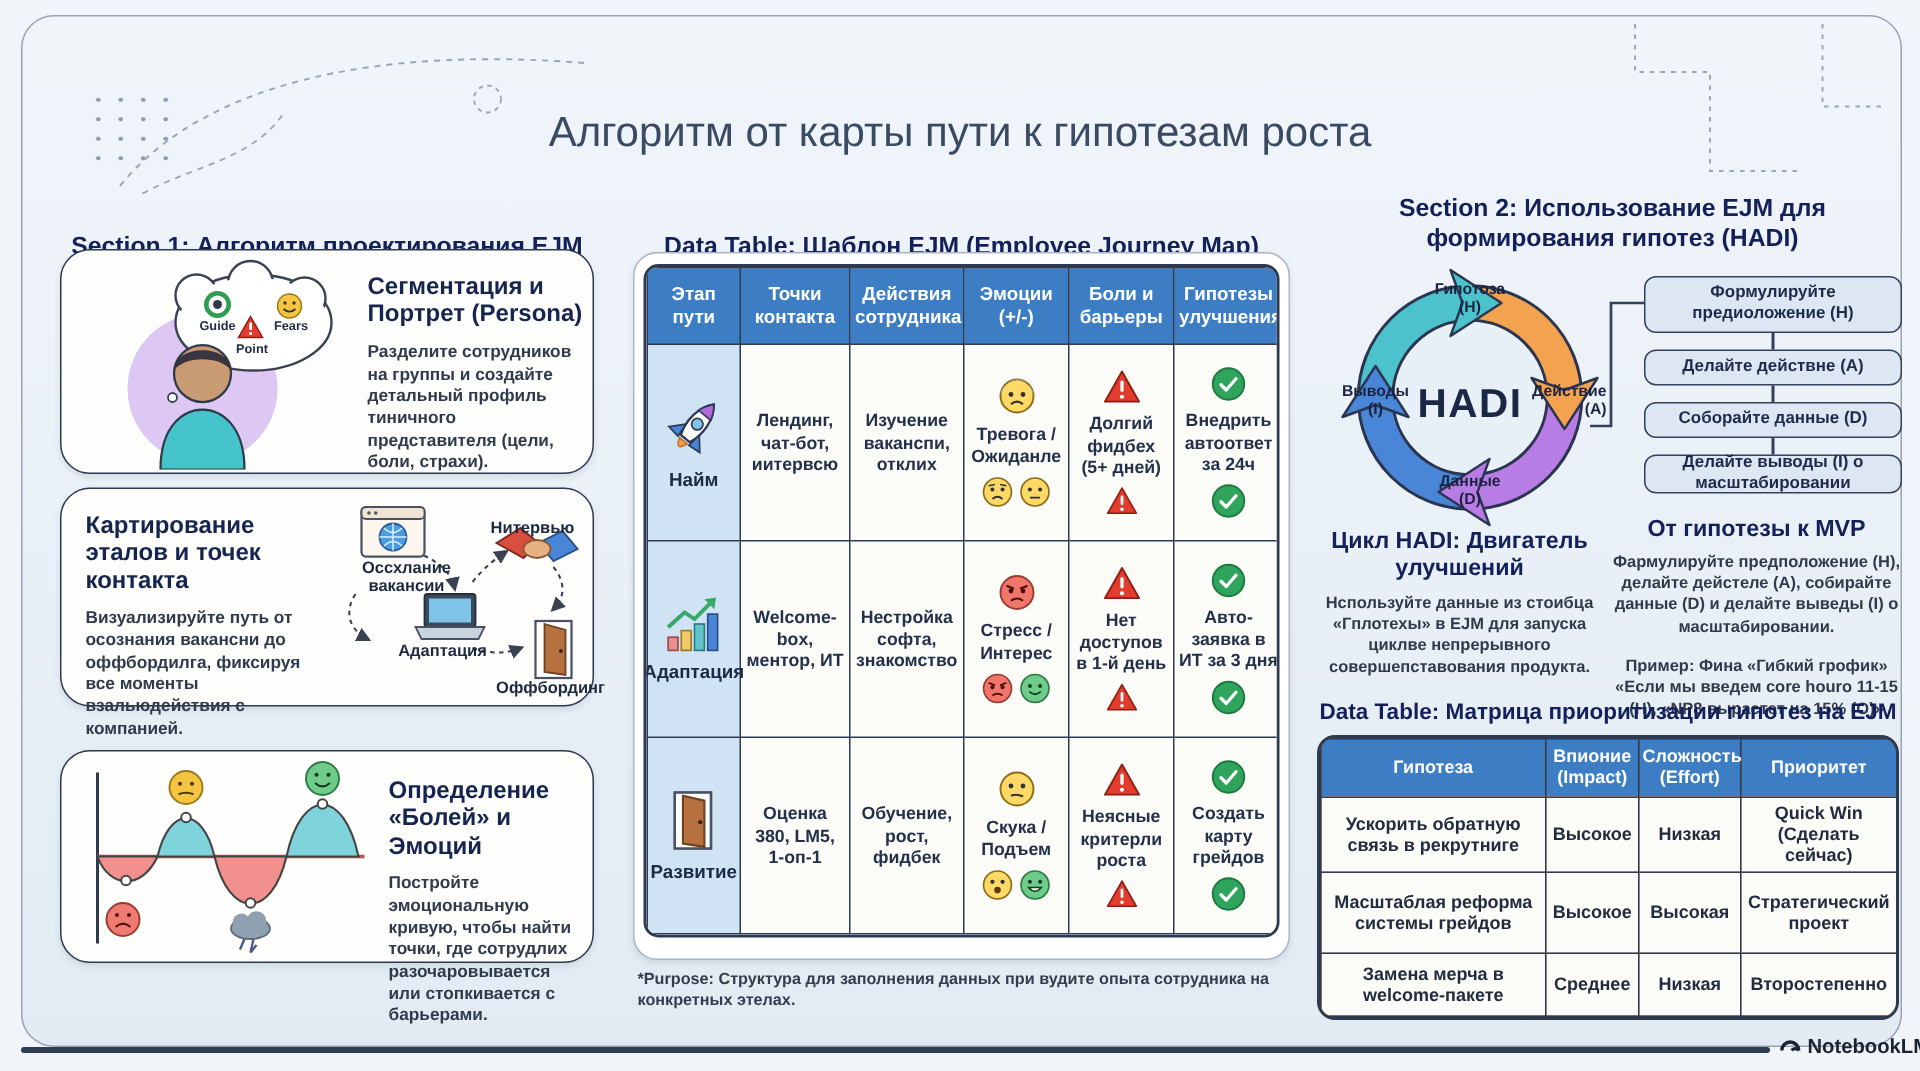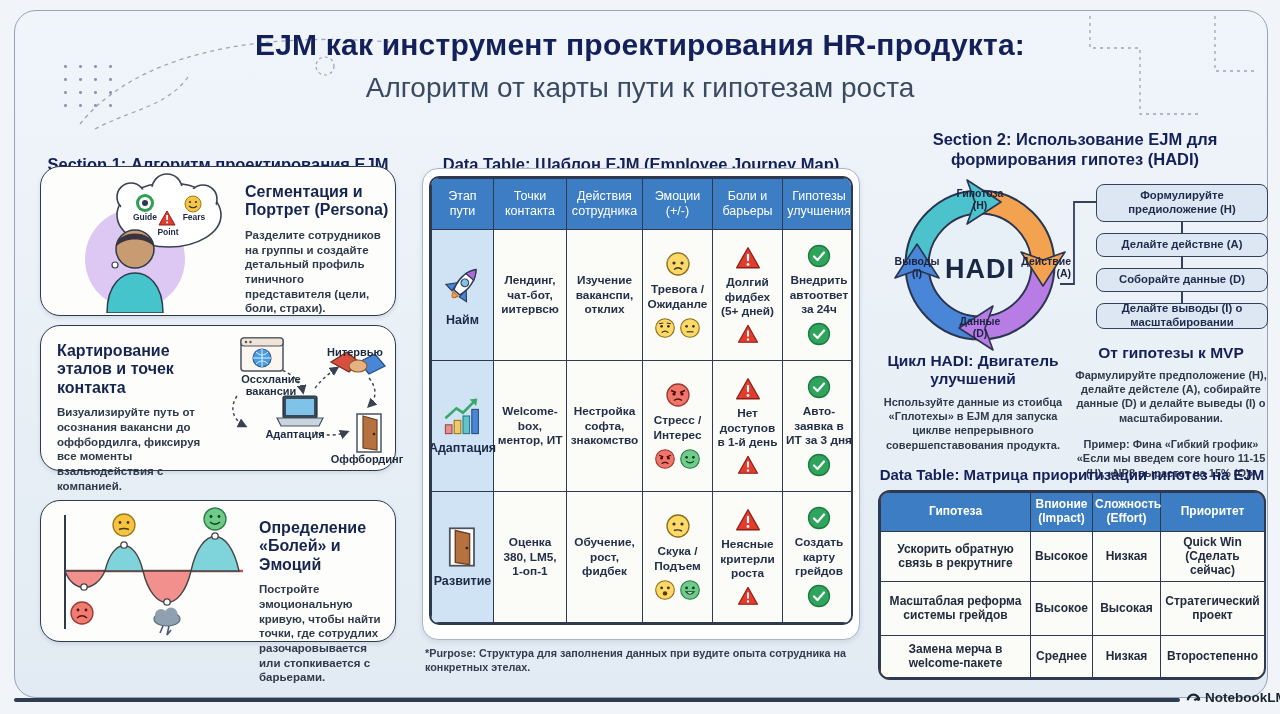--- a/index.html
+++ b/index.html
@@ -34,21 +34,21 @@
   .card-body { margin-top:8px; font-size:11.5px; font-weight:600; color:#2f3a4a; line-height:1.28; }
   .abs { position:absolute; }
   .mini-label { position:absolute; font-size:11px; font-weight:700; color:#1e2a3f; text-align:center; line-height:1.1; }
 
   
   .mid-card { position:absolute; left:422px; top:168px; width:438px; height:472px;
     background:#fff; border:1.5px solid #aab6c6; border-radius:16px; box-shadow:0 2px 5px rgba(40,60,90,.12); }
   .tbl-wrap { position:absolute; left:429px; top:176px; width:424px; border:2px solid #2e3a50;
     border-radius:10px; overflow:hidden; background:#fbfbf7; }
   table { border-collapse:collapse; table-layout:fixed; width:100%; }
-  .ejm th { background:#3c7dc4; color:#fff; font-size:12.5px; font-weight:400;
+  .ejm th { background:#3c7dc4; color:#fff; font-size:12.5px; font-weight:700;
     padding:10px 3px; border:1.2px solid #2e3a50; line-height:1.2; }
   .ejm td { border:1.2px solid #2e3a50; background:#fbfbf7; font-size:11.8px; font-weight:600;
     color:#24304a; text-align:center; vertical-align:middle; padding:4px 3px; line-height:1.25; height:131px; }
   .ejm td.stage { background:#cfe3f5; font-weight:700; font-size:12.5px; color:#1c2a45; }
   .cellstack { display:flex; flex-direction:column; align-items:center; justify-content:center; gap:5px; }
   .emo-row { display:flex; gap:3px; }
   .footnote { position:absolute; left:425px; top:646px; width:434px; font-size:10.8px; font-weight:600;
     color:#333d4d; line-height:1.3; }
 
   
@@ -85,21 +85,20 @@
   <svg class="decor" style="left:60px;top:14px;width:360px;height:120px;" viewBox="0 0 360 120">
     <path d="M20,110 C60,60 150,14 330,28" fill="none" stroke="#9aa5b6" stroke-width="1.3" stroke-dasharray="4 4"></path>
     <circle cx="265" cy="52" r="9" fill="none" stroke="#9aa5b6" stroke-width="1.2" stroke-dasharray="3 3"></circle>
     <path d="M35,115 C70,96 110,92 130,60" fill="none" stroke="#9aa5b6" stroke-width="1.2" stroke-dasharray="4 4"></path>
   </svg>
   <svg class="decor" style="left:1040px;top:16px;width:225px;height:110px;" viewBox="0 0 225 110">
     <path d="M50,0 V32 H100 V98 H160" fill="none" stroke="#9aa5b6" stroke-width="1.3" stroke-dasharray="3 4"></path>
     <path d="M175,0 V55 H218" fill="none" stroke="#9aa5b6" stroke-width="1.3" stroke-dasharray="3 4"></path>
   </svg>
 
-  <div class="title">EJM как инструмент проектирования HR-продукта:</div>
   <div class="subtitle">Алгоритм от карты пути к гипотезам роста</div>
 
   <div class="sec-h" style="left:40px;top:134px;width:356px;margin-top:21px;">Section 1: Алгоритм проектирования EJM</div>
 
   <div class="card" style="top:166px;height:150px;">
     <svg class="abs" style="left:6px;top:4px;" width="196" height="142" viewBox="0 0 196 142">
       <circle cx="88" cy="88" r="50" fill="#dcc8f2"></circle>
 
       <ellipse cx="122" cy="44" rx="52" ry="32" fill="#fff" stroke="#3a4252" stroke-width="1.6"></ellipse>
       <circle cx="84" cy="26" r="14" fill="#fff" stroke="#3a4252" stroke-width="1.6"></circle>

